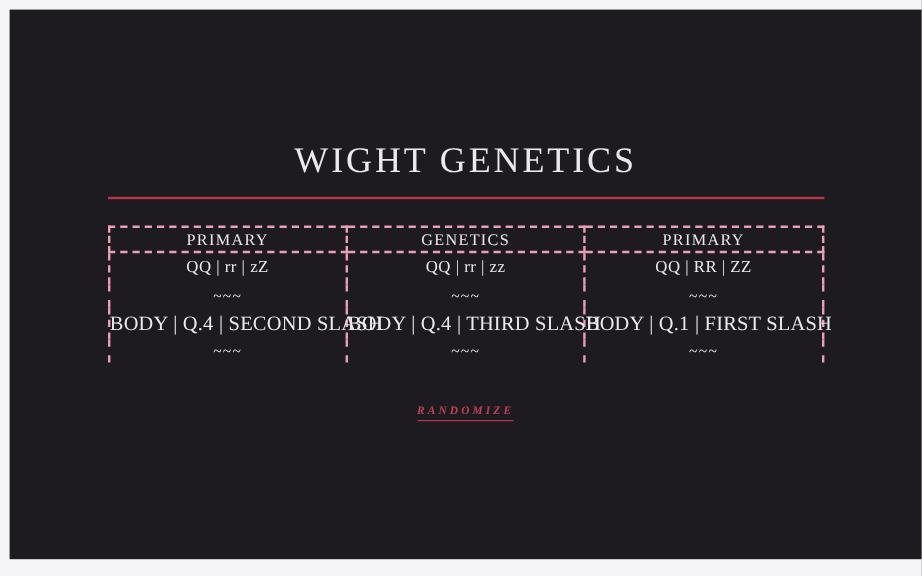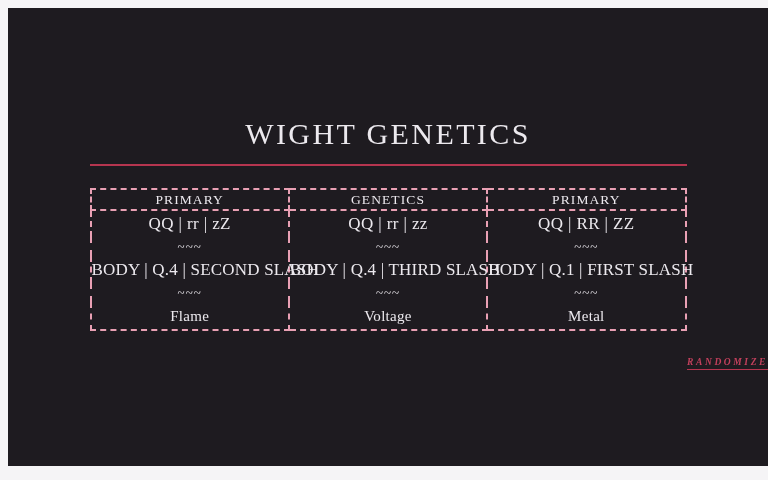--- a/index.html
+++ b/index.html
@@ -96,21 +96,21 @@
     border-top: 0;
     border-bottom: 0;
     font-weight: 400;
   }
 
   table.genetics tr.row-last td {
     border-bottom: 2px dashed #e9a0b4;
   }
 
   .cell-alleles {
-    font-size: 17px;
+    font-size: 14px;
     letter-spacing: 0.4px;
     height: 26px;
     line-height: 26px;
     margin-top: 24px;
   }
 
   .cell-sep {
     font-size: 13px;
     color: #8f8a93;
     height: 19px;
@@ -127,22 +127,22 @@
 
   .cell-name {
     font-size: 15px;
     letter-spacing: 0.3px;
     height: 27px;
     line-height: 24px;
   }
 
   
   .randomize-wrap {
-    margin: 20px auto 0 auto;
-    text-align: right;
+    margin: 30px auto 0 auto;
+    text-align: center;
   }
 
   .randomize-link {
     display: inline-block;
     color: #c2405c;
     font-size: 9.5px;
     font-style: italic;
     font-weight: 700;
     letter-spacing: 2.6px;
     text-decoration: none;
@@ -191,25 +191,20 @@
               <td class="cell-traits">BODY | Q.4 | THIRD SLASH</td>
               <td class="cell-traits">BODY | Q.1 | FIRST SLASH</td>
             </tr>
 
             <tr>
               <td class="cell-sep">~~~</td>
               <td class="cell-sep">~~~</td>
               <td class="cell-sep">~~~</td>
             </tr>
 
-            <tr class="row-last">
-              <td class="cell-name">Flame</td>
-              <td class="cell-name">Voltage</td>
-              <td class="cell-name">Metal</td>
-            </tr>
 
           </tbody>
         </table>
       </div>
 
       <div class="randomize-wrap">
         <a class="randomize-link">RANDOMIZE</a>
       </div>
 
     </div>

